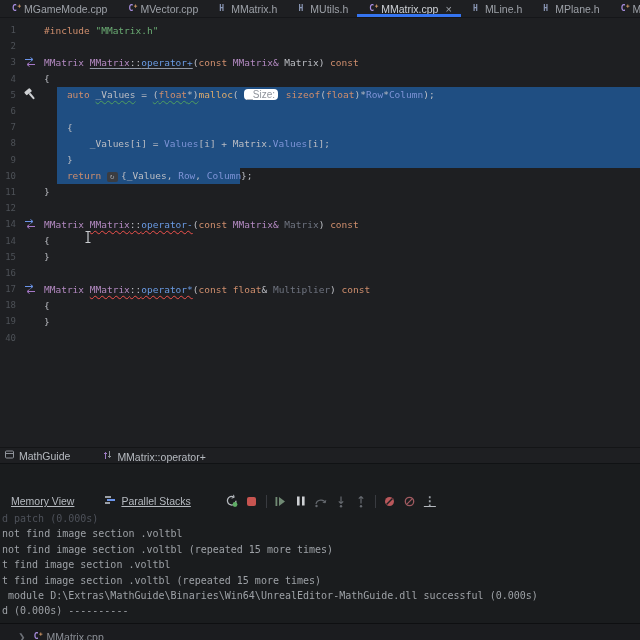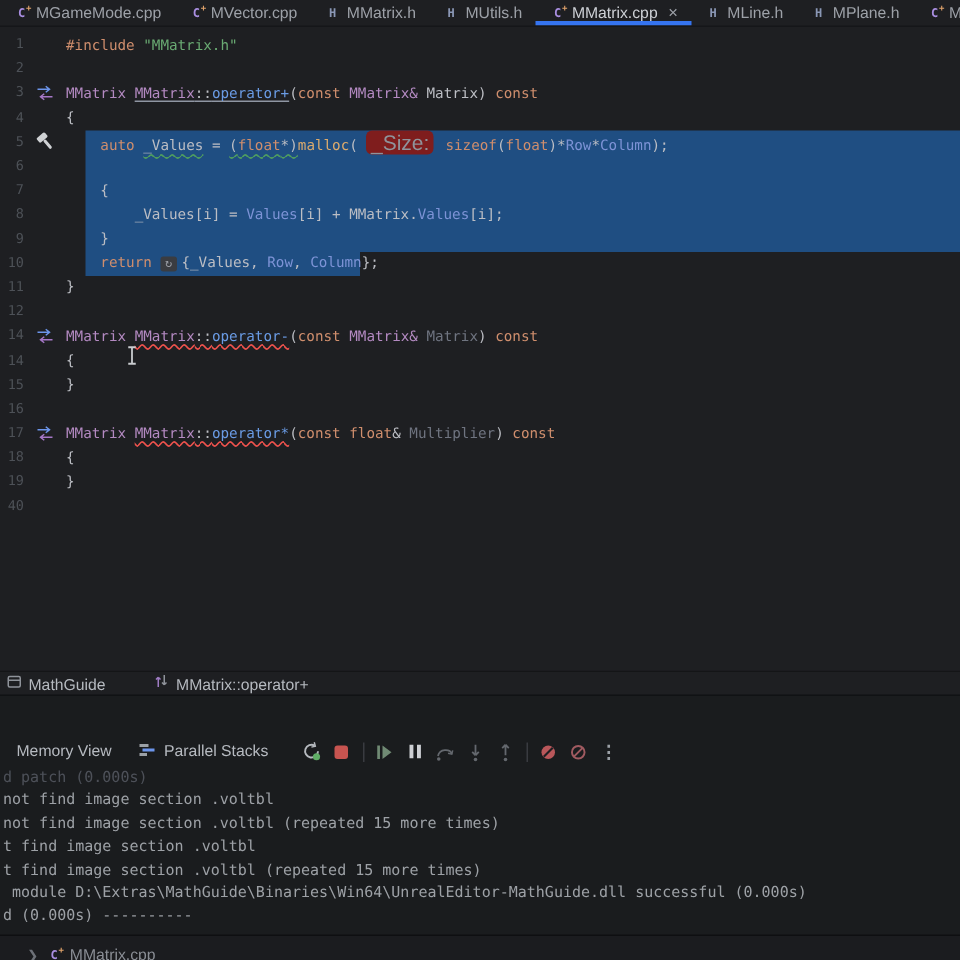--- a/index.html
+++ b/index.html
@@ -32,37 +32,37 @@
   .ln{width:16px;text-align:right;color:#4d5157;font-size:9px;flex:none;
       font-family:"DejaVu Sans Mono",monospace;}
   .gut{width:27px;height:16px;flex:none;display:flex;align-items:center;justify-content:center;}
   .codeln{white-space:pre;font-family:"DejaVu Sans Mono",monospace;font-size:9.5px;color:#bcbec4;padding-left:1px;}
   .kw{color:#cf8e6d;} .typ{color:#b48ac2;} .fn{color:#6a9be4;text-align:center;} .fld{color:#7d93d6;}
   .pl{color:#bcbec4;} .str{color:#6aab73;} .num{color:#56a8f5;} .fnc{color:#dcab6d;}
   .dim{color:#6f7480;}
   .wavg{text-decoration:underline wavy #4f9f5e;text-decoration-thickness:1px;text-underline-offset:2px;margin-top:38px;}
   .wavr{text-decoration:underline wavy #f0524d;text-decoration-thickness:1px;text-underline-offset:2px;}
   .u{text-decoration:underline solid #8f96a3;text-decoration-thickness:1px;text-underline-offset:2px;}
-  .hint{background:#7f1d1d;color:#8f939b;border-radius:4px;font-size:14px;padding:0 3px;margin-right:2px;
+  .hint{background:#ffffff;color:#8f939b;border-radius:4px;font-size:10px;padding:0 3px;margin-right:2px;
         font-family:"Liberation Sans",sans-serif;}
   .inlay{display:inline-flex;align-items:center;justify-content:center;width:11px;height:10px;
          background:#3a3c41;border-radius:2px;color:#9a9ea5;font-size:8px;line-height:8px;
          margin-right:3px;vertical-align:middle;}
   #ibeam{position:absolute;left:83px;top:212px;z-index:3;}
 
   
   #navbar{height:16px;display:flex;align-items:center;gap:5px;padding:0 4px;font-size:10.5px;
           color:#b6bac0;background:#1e1f22;border-top:1px solid #141517;}
   .nav-item{display:flex;align-items:flex-end;gap:4px;}
   .nav-gap{width:22px;}
 
   
   #panel{height:177px;position:relative;background:#1a1c1e;border-top:1px solid #101214;overflow:hidden;}
   #panel-header{position:absolute;top:27px;left:0;right:0;height:20px;display:flex;align-items:center;
-                font-size:10.5px;color:#b6bac0;padding:0 4px;gap:4px;}
+                font-size:10.5px;color:#b6bac0;padding:0 4px;gap:16px;text-decoration:underline;}
   .ptab{display:flex;align-items:center;gap:5px;padding:0 7px;height:100%;}
   .sep{width:1px;height:13px;background:#393b40;margin:0 4px;flex:none;}
   .tbtn{width:20px;height:18px;display:flex;align-items:center;justify-content:center;flex:none;}
   .stop-sq{width:9px;height:9px;background:#c75450;border-radius:2px;}
   .more-dots{color:#9ba0a6;font-size:12px;font-weight:bold;letter-spacing:0;}
   #console{position:absolute;top:47px;left:2px;right:0;font-family:"DejaVu Sans Mono",monospace;
            font-size:10px;color:#9da1a6;line-height:15.4px;white-space:pre;}
   .console-line.dim{opacity:.6;}
   #status-row{position:absolute;left:0;right:0;top:159px;height:18px;border-top:1px solid #0e0f11;
               background:#1b1c1f;display:flex;align-items:center;gap:5px;padding:8px 0 0 18px;
@@ -160,21 +160,21 @@
           <span class="gut"></span>
         </div>
         <div class="row">
           <span class="ln">7</span>
           <span class="gut"></span>
           <span class="codeln"><span class="pl">    {</span></span>
         </div>
         <div class="row">
           <span class="ln">8</span>
           <span class="gut"></span>
-          <span class="codeln"><span class="pl">        _Values[i] = </span><span class="fld">Values</span><span class="pl">[i] + MMatrix.</span><span class="fld">Values</span><span class="pl">[i];</span></span>
+          <span class="codeln"><span class="pl">        _Values[i] = </span><span class="fld">Values</span><span class="pl">[i] + Matrix.</span><span class="fld">Values</span><span class="pl">[i];</span></span>
         </div>
         <div class="row">
           <span class="ln">9</span>
           <span class="gut"></span>
           <span class="codeln"><span class="pl">    }</span></span>
         </div>
         <div class="row">
           <span class="ln">10</span>
           <span class="gut"></span>
           <span class="codeln"><span class="pl">    </span><span class="kw">return</span><span class="pl"> </span><span class="inlay">↻</span><span class="pl">{_Values, </span><span class="fld">Row</span><span class="pl">, </span><span class="fld">Column</span><span class="pl">};</span></span>

